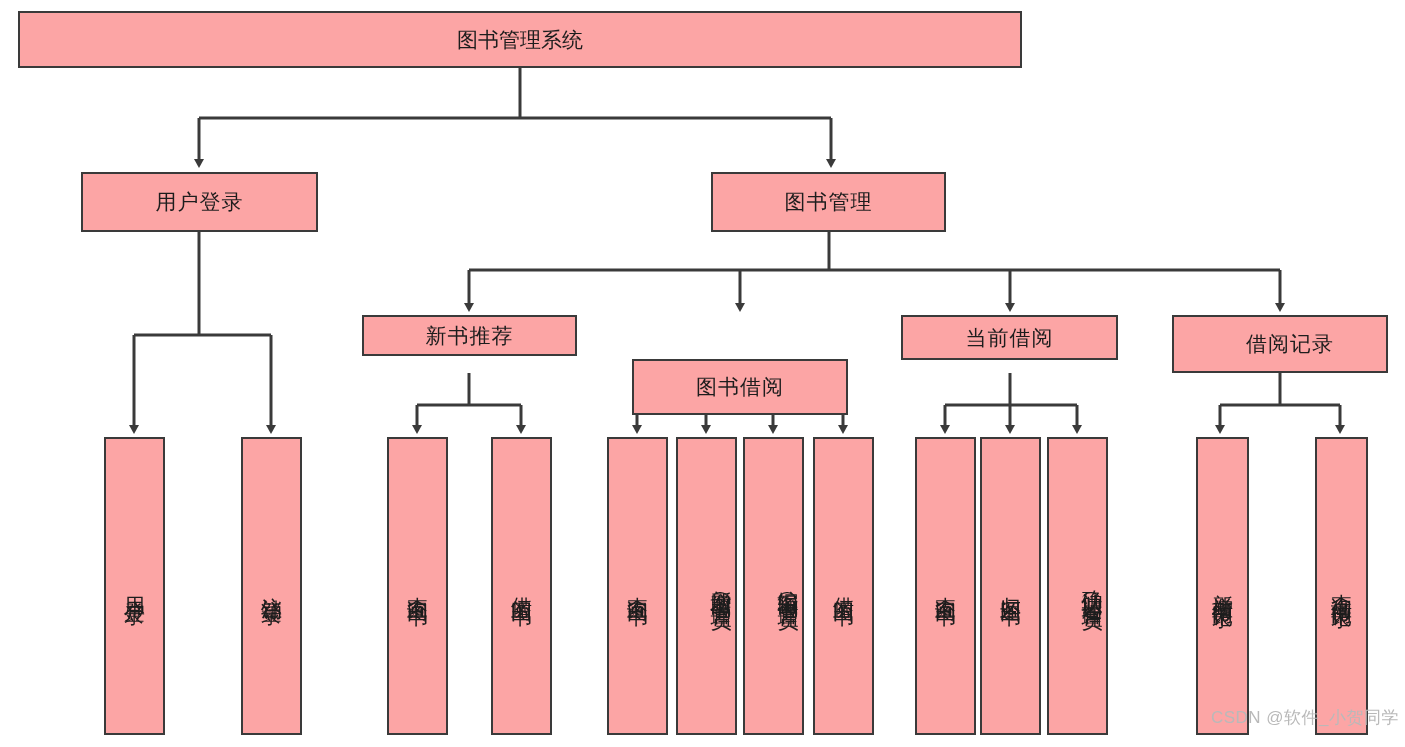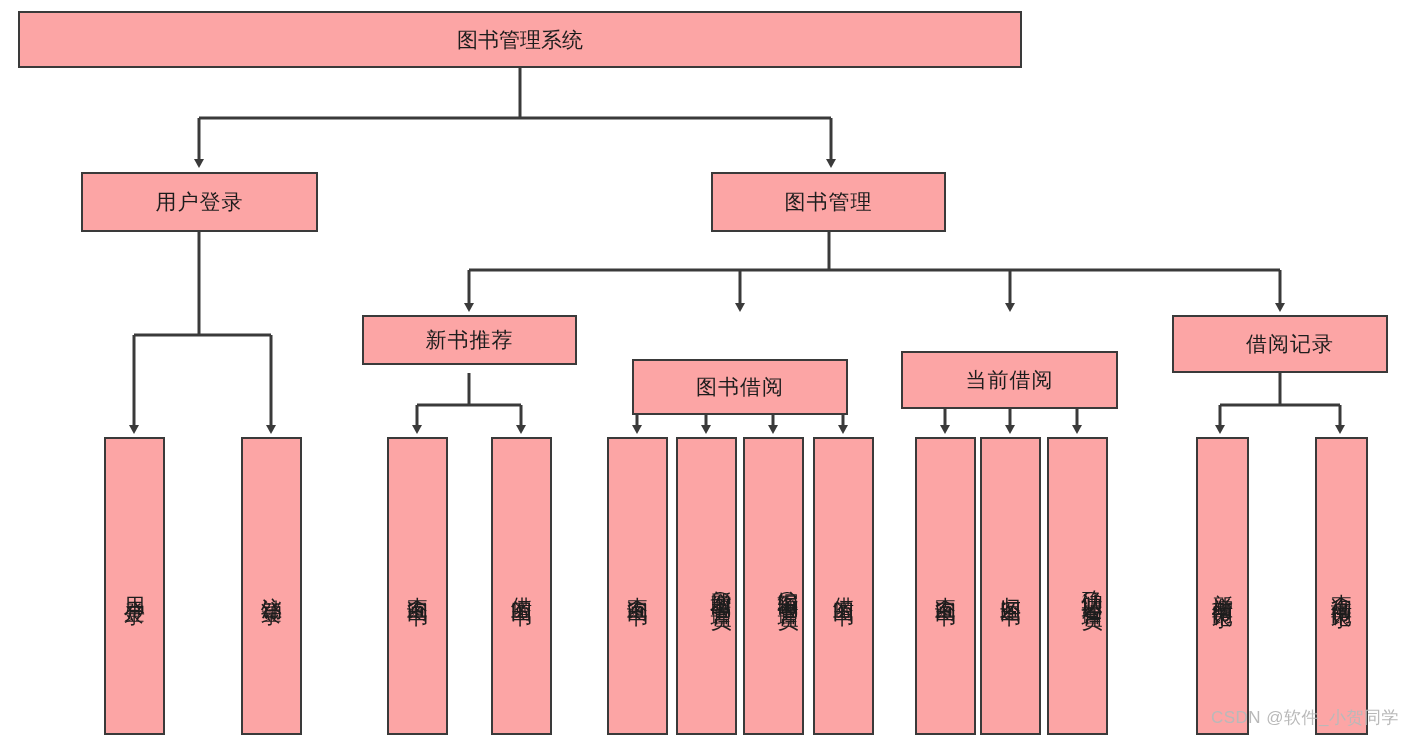--- a/index.html
+++ b/index.html
@@ -117,23 +117,23 @@
       <path d="M1220,405 L1220,426" marker-end="url(#arrow)"></path>
       <path d="M1340,405 L1340,426" marker-end="url(#arrow)"></path>
     </g>
   </svg>
 
   <div class="node root" style="left:18px;top:11px;width:1004px;height:57px;">图书管理系统</div>
 
   <div class="node h" style="left:81px;top:172px;width:237px;height:60px;">用户登录</div>
   <div class="node h" style="left:711px;top:172px;width:235px;height:60px;">图书管理</div>
 
-  <div class="node h" style="left:362px;top:315px;width:215px;height:50px;">新书推荐</div>
+  <div class="node h" style="left:362px;top:315px;width:215px;height:41px;">新书推荐</div>
   <div class="node h" style="left:632px;top:315px;width:216px;height:56px;margin-top:44px;">图书借阅</div>
-  <div class="node h" style="left:901px;top:315px;width:217px;height:58px;margin-top:36px;">当前借阅</div>
+  <div class="node h" style="left:901px;top:315px;width:217px;height:45px;">当前借阅</div>
   <div class="node h" style="left:1172px;top:315px;width:216px;height:58px;padding-left:20px;">借阅记录</div>
 
   <div class="node v" style="left:104px;top:437px;width:61px;height:298px;">用户登录</div>
   <div class="node v" style="left:241px;top:437px;width:61px;height:298px;">注销登录</div>
 
   <div class="node v" style="left:387px;top:437px;width:61px;height:298px;">查询图书</div>
   <div class="node v" style="left:491px;top:437px;width:61px;height:298px;">借阅图书</div>
 
   <div class="node v" style="left:607px;top:437px;width:61px;height:298px;">查询图书</div>
   <div class="node v top" style="left:676px;top:437px;width:61px;height:298px;">新增图书（管理员）</div>

